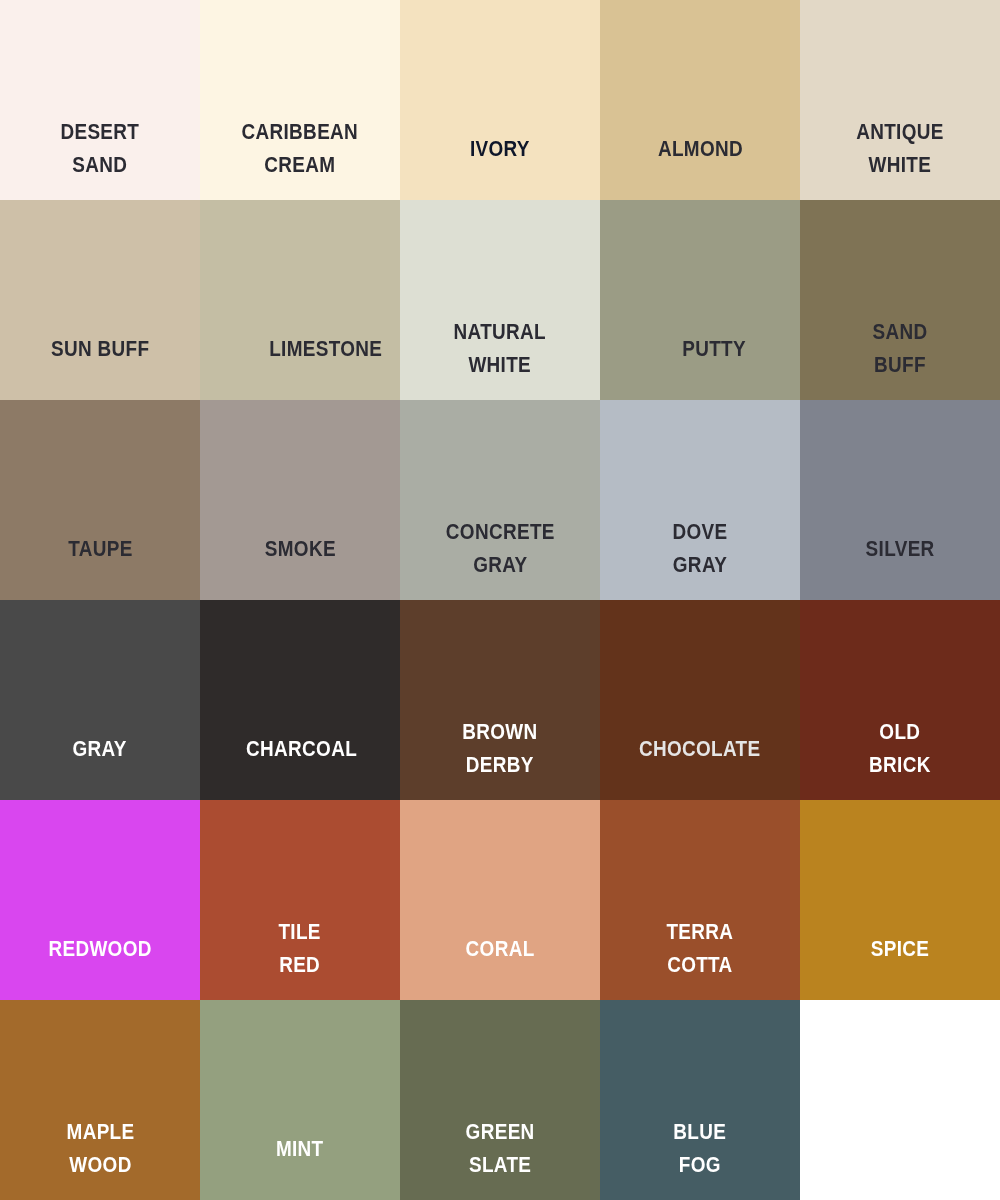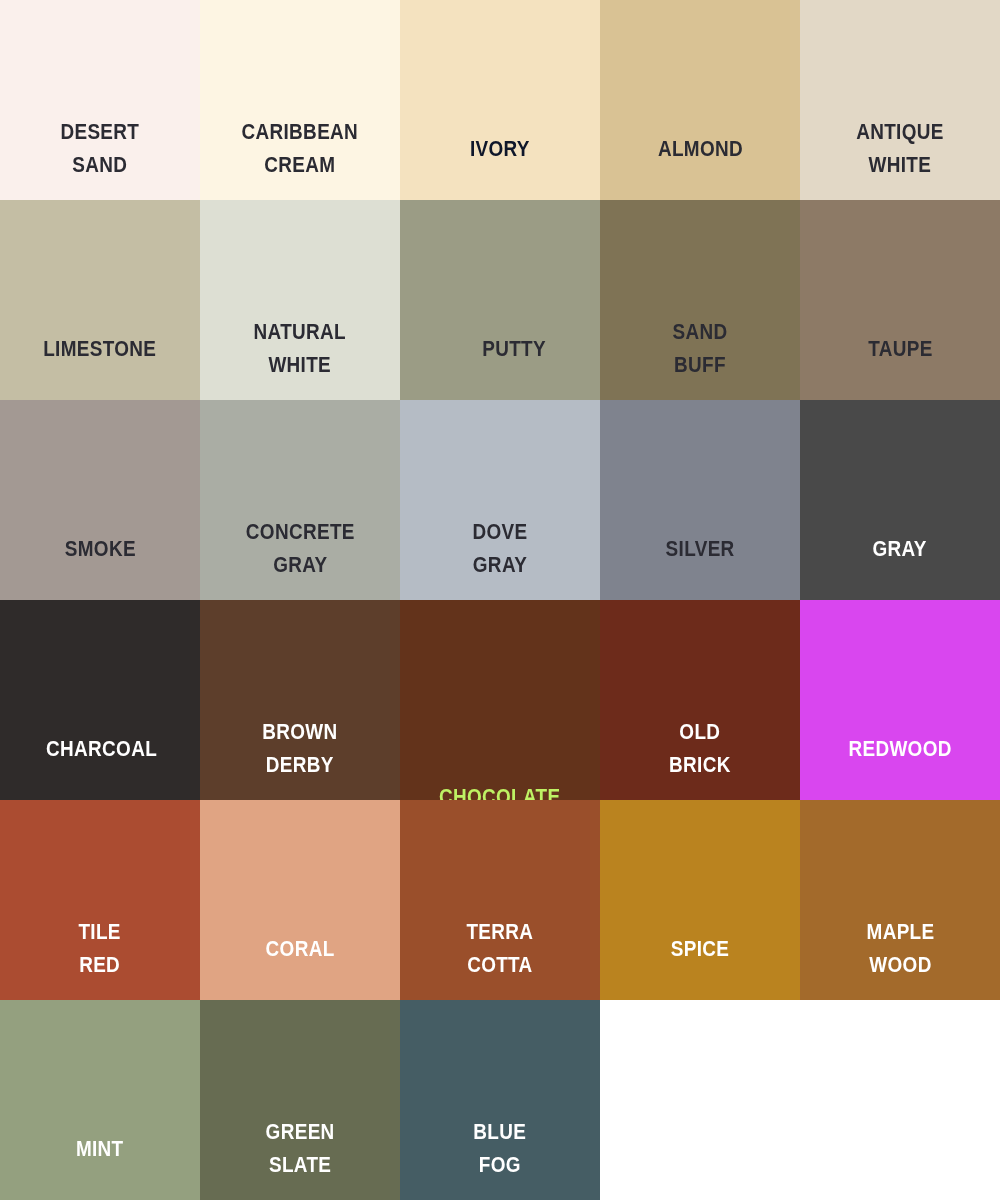--- a/index.html
+++ b/index.html
@@ -74,22 +74,25 @@
     <div class="swatch" style="background-color: rgb(244, 226, 191);">
       <div class="swatch-label" style="color: #0f172a;"><span>IVORY</span></div>
     </div>
     <div class="swatch" style="background-color: rgb(217, 194, 148);">
       <div class="swatch-label" style="color: rgb(43, 43, 51);"><span>ALMOND</span></div>
     </div>
     <div class="swatch" style="background-color: rgb(226, 216, 198);">
       <div class="swatch-label" style="color: rgb(43, 43, 51);"><span>ANTIQUE
 WHITE</span></div>
     </div>
+    <div class="swatch" style="background-color: rgb(206, 192, 168);">
+      <div class="swatch-label" style="color: rgb(43, 43, 51);"><span>SUN BUFF</span></div>
+    </div>
     <div class="swatch" style="background-color: rgb(196, 190, 164);">
-      <div class="swatch-label" style="color: rgb(43, 43, 51);"><span>LIMESTONE</span></div>
+      <div class="swatch-label" style="color: rgb(43, 43, 51); text-align: right;"><span>LIMESTONE</span></div>
     </div>
     <div class="swatch" style="background-color: rgb(221, 223, 211); text-decoration: underline;">
       <div class="swatch-label" style="color: rgb(43, 43, 51);"><span>NATURAL
 WHITE</span></div>
     </div>
     <div class="swatch" style="background-color: rgb(155, 156, 133);">
       <div class="swatch-label" style="color: rgb(43, 43, 51); margin-left: 28px;"><span>PUTTY</span></div>
     </div>
     <div class="swatch" style="background-color: rgb(127, 115, 85);">
       <div class="swatch-label" style="color: rgb(43, 43, 51);"><span>SAND
@@ -116,21 +119,21 @@
       <div class="swatch-label" style="color: rgb(255, 255, 255);"><span>GRAY</span></div>
     </div>
     <div class="swatch" style="background-color: rgb(47, 43, 42);">
       <div class="swatch-label" style="color: rgb(255, 255, 255); padding-left: 12px;"><span>CHARCOAL</span></div>
     </div>
     <div class="swatch" style="background-color: rgb(93, 62, 43);">
       <div class="swatch-label" style="color: rgb(255, 255, 255);"><span>BROWN
 DERBY</span></div>
     </div>
     <div class="swatch" style="background-color: rgb(99, 51, 27);">
-      <div class="swatch-label" style="color: #bef264; margin-top: 48px;"><span>CHOCOLATE</span></div>
+      <div class="swatch-label" style="color: #e5e5e5;"><span>CHOCOLATE</span></div>
     </div>
     <div class="swatch" style="background-color: rgb(109, 43, 27);">
       <div class="swatch-label" style="color: rgb(255, 255, 255);"><span>OLD
 BRICK</span></div>
     </div>
     <div class="swatch" style="background-color: #d946ef; padding-left: 37px;">
       <div class="swatch-label" style="color: rgb(255, 255, 255);"><span>REDWOOD</span></div>
     </div>
     <div class="swatch" style="background-color: rgb(171, 76, 49); padding-left: 36px;">
       <div class="swatch-label" style="color: rgb(255, 255, 255);"><span>TILE

